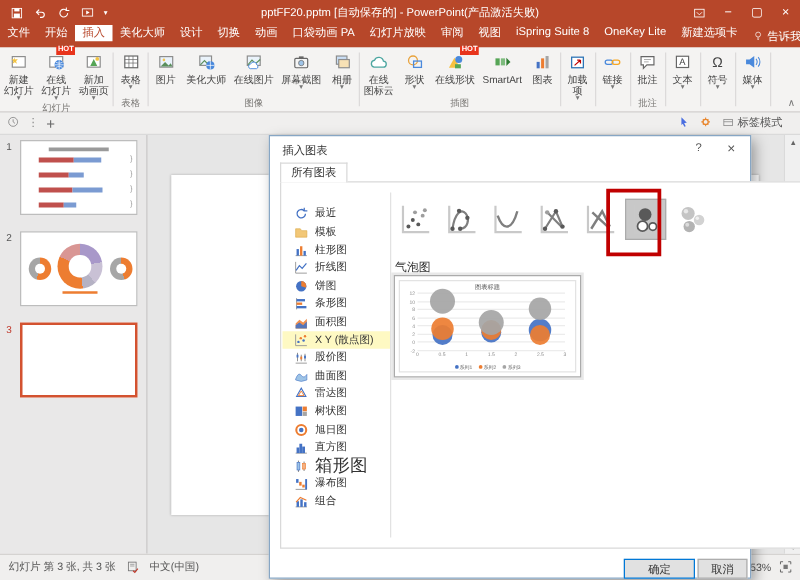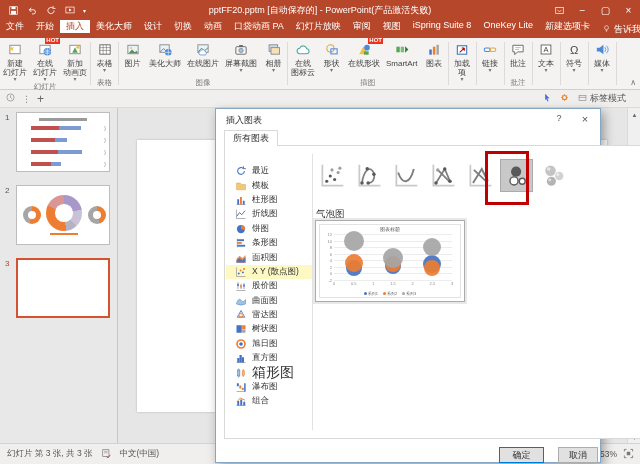--- a/index.html
+++ b/index.html
@@ -88,21 +88,21 @@
   .mini-chart { position:relative; width:142px; height:74px; border:1px solid #E3E3E3; font-size:4.5px; color:#777; }
   .mc-title { position:absolute; left:0; right:0; top:1px; text-align:center; font-size:5px; color:#595959; }
   .mc-grid { position:absolute; height:1px; background:#ECECEC; }
   .mc-ylab { position:absolute; width:10px; text-align:right; font-size:4px; color:#8a8a8a; }
   .mc-xlab { position:absolute; font-size:4px; color:#8a8a8a; transform:translateX(-50%); }
   .mc-bubble { position:absolute; border-radius:50%; opacity:.92; }
   .mc-legend { position:absolute; left:0; right:0; bottom:1px; display:flex; justify-content:center; gap:5px; font-size:4px; color:#666; }
   .mc-legend .li { display:flex; align-items:center; gap:1px; }
   .mc-legend .dot { width:3px; height:3px; border-radius:50%; display:inline-block; }
   .dlg-btn { position:absolute; height:16px; display:flex; align-items:center; justify-content:center; font-size:9px; background:#E1E1E1; color:#333; }
-  .btn-ok { left:283px; top:338px; width:45px; border:1px solid #0078D7; }
+  .btn-ok { left:283px; top:338px; width:57px; border:1px solid #0078D7; }
   .btn-cancel { left:342px; top:338px; width:40px; border:1px solid #ADADAD; }
 
   
   .annotation-box { position:absolute; left:485px; top:151px; width:44px; height:54px; border:3px solid #C00000; z-index:12; }
 </style>
 </head>
 <body>
 
 <div class="titlebar">
   <div class="qat">

